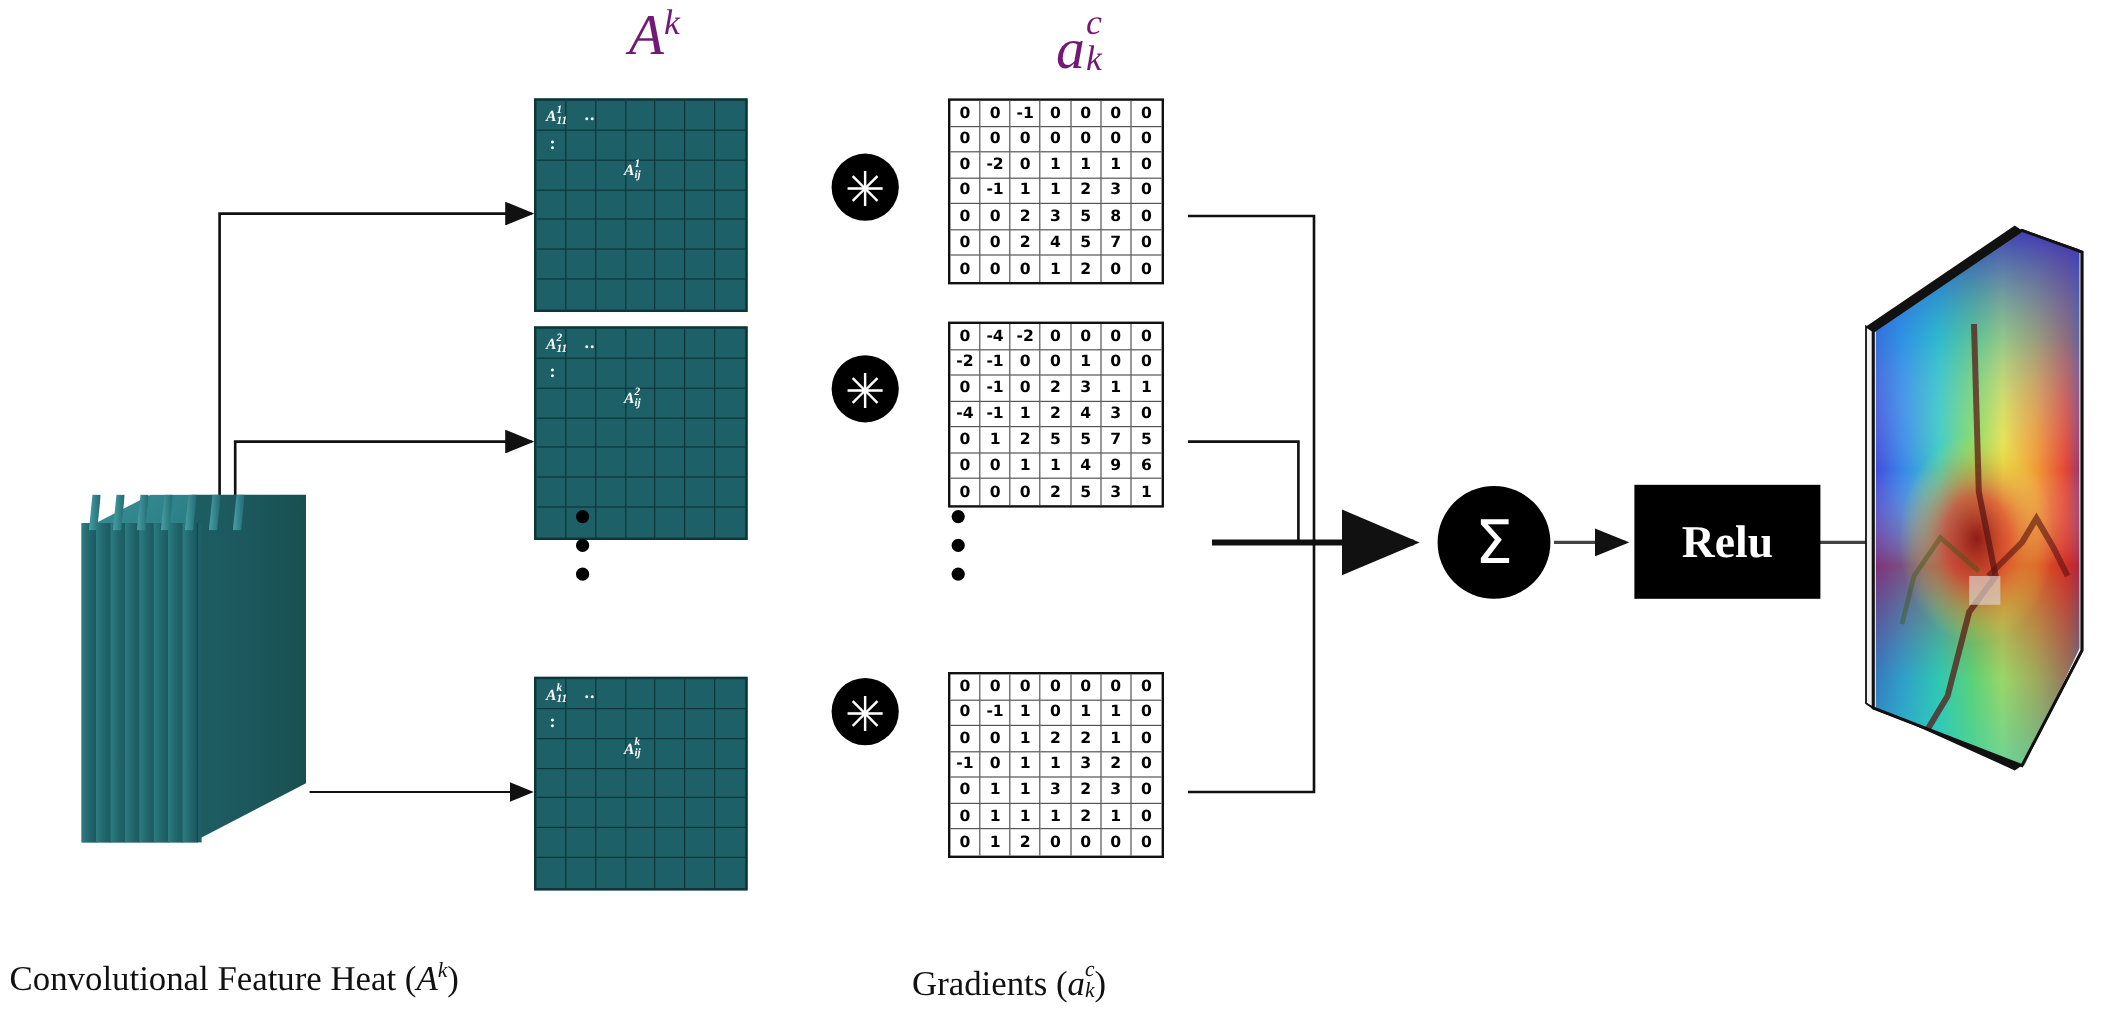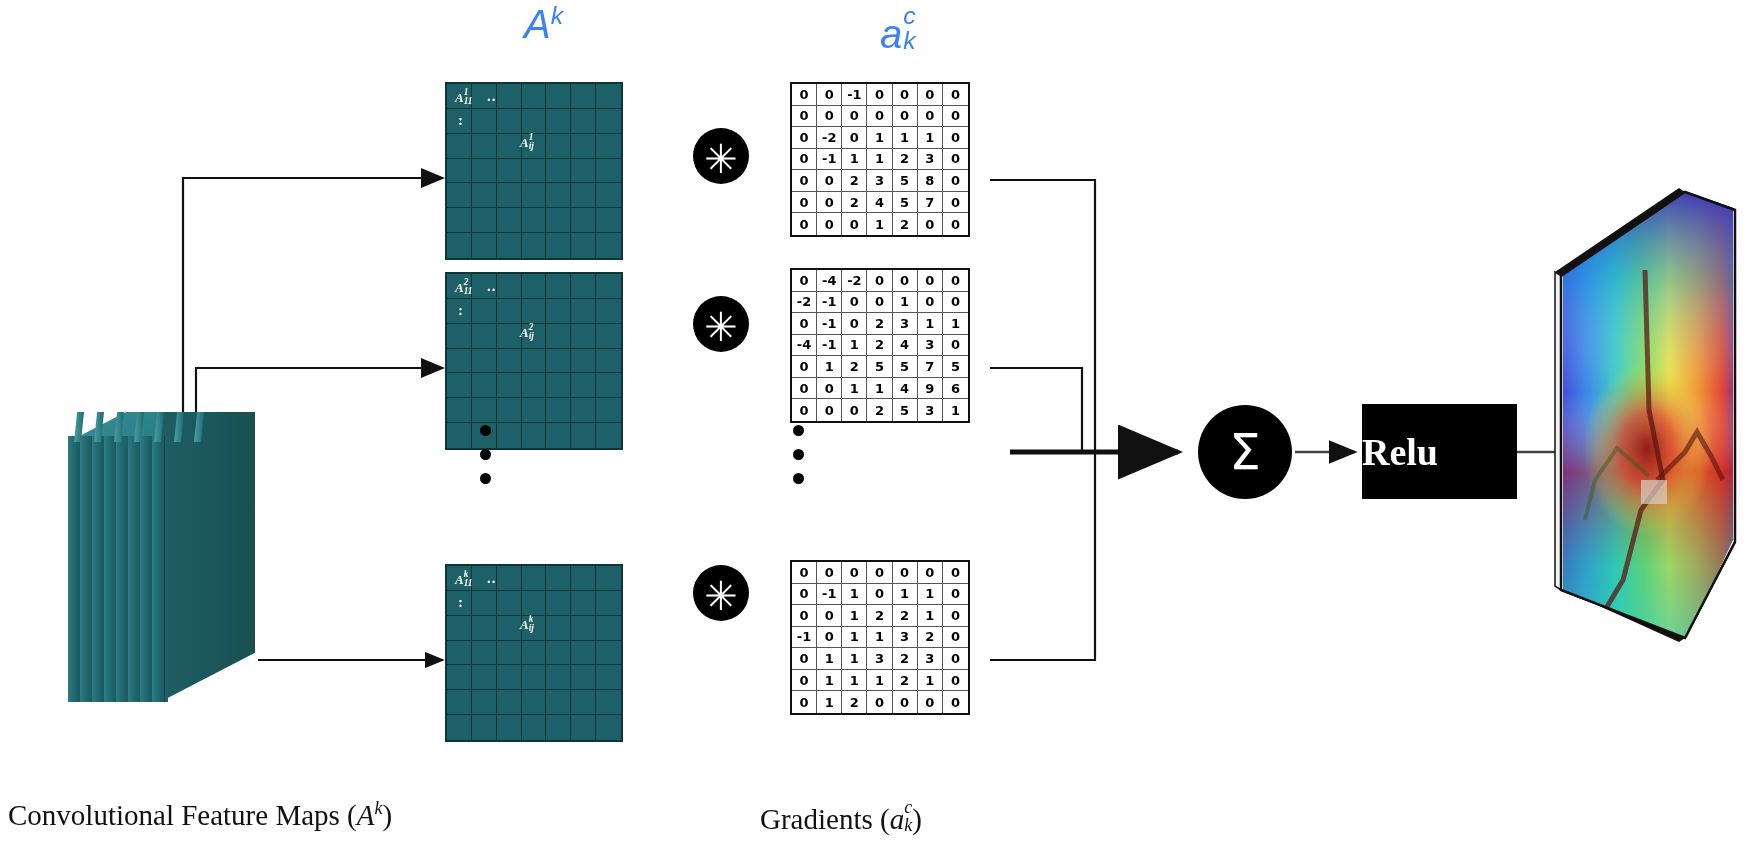--- a/index.html
+++ b/index.html
@@ -1,22 +1,22 @@
 <!DOCTYPE html>
 <html><head>
 <meta charset="utf-8">
 <style>
   html,body{margin:0;padding:0;background:#ffffff;}
   body{width:1760px;height:856px;position:relative;overflow:hidden;
        font-family:"Liberation Serif",serif;color:#111;}
   .stage{position:absolute;inset:0;}
 
   
-  .heading{position:absolute;font-family:Liberation Sans, sans-serif;font-style:italic;
-           font-size:40px;line-height:1;white-space:nowrap;color:#3b82f6;}
+  .heading{position:absolute;font-family:Liberation Serif, serif;font-style:italic;
+           font-size:48px;line-height:1;white-space:nowrap;color:#701a75;}
   .heading sup{font-size:0.62em;font-style:italic;vertical-align:super;}
   .heading .subsup{display:inline-block;vertical-align:-0.05em;font-size:0.62em;
                    line-height:1.0;text-align:left;margin-left:1px;}
   .heading .subsup span{display:block;}
 
   
   .caption{position:absolute;font-family:"Liberation Serif",serif;font-size:29px;
            color:#111;white-space:nowrap;}
   .caption i{font-style:italic;}
   .caption .sp{display:inline-block;vertical-align:-0.12em;font-size:0.62em;
@@ -72,21 +72,21 @@
   .acirc span{color:#fff;font-family:"DejaVu Sans",sans-serif;font-size:40px;
               line-height:0;margin-top:6px;font-weight:bold;}
 
   
   .sigma{position:absolute;width:94px;height:94px;border-radius:50%;background:#000;
          display:flex;align-items:center;justify-content:center;}
   .sigma span{color:#fff;font-family:"DejaVu Sans",sans-serif;font-size:50px;line-height:1;}
 
   
   .relu{position:absolute;background:#000;display:flex;align-items:center;
-        justify-content:flex-start;}
+        justify-content:center;}
   .relu span{color:#fff;font-family:"Liberation Serif",serif;font-weight:bold;font-size:38px;}
 
   
   .vdots{position:absolute;display:flex;flex-direction:column;gap:13px;align-items:center;}
   .vdots i{width:11px;height:11px;border-radius:50%;background:#000;display:block;}
 
   
   .heat{position:absolute;left:1545px;top:180px;width:200px;height:470px;}
 
   svg.wires{position:absolute;left:0;top:0;width:1760px;height:856px;pointer-events:none;}
@@ -560,19 +560,19 @@
         <path d="M100,90 L104,230 L118,300 L96,330 L78,400 L60,430" fill="none" stroke="#5a1410" stroke-width="5" opacity="0.72"></path>
         <path d="M112,300 L140,272 L152,252 L166,276 L178,300" fill="none" stroke="#5a1410" stroke-width="5" opacity="0.62"></path>
         <path d="M104,296 L72,268 L50,300 L40,340" fill="none" stroke="#3f5a18" stroke-width="4" opacity="0.48"></path>
         <rect x="96" y="300" width="26" height="24" fill="#d8d0c8" opacity="0.7"></rect>
       </g>
       <polygon points="16,96 140,12 190,30 190,362 140,458 16,410" fill="none" stroke="#111" stroke-width="2.5"></polygon>
     </svg>
   </div>
 
   <div class="caption" style="left:8px;top:798px;">
-    <span>Convolutional Feature Maps (</span><i>A</i><sup style="font-size:0.62em;font-style:italic;">k</sup><span>)</span>
+    <span>Convolutional Feature Heat (</span><i>A</i><sup style="font-size:0.62em;font-style:italic;">k</sup><span>)</span>
   </div>
   <div class="caption" style="left:760px;top:798px;">
     <span>Gradients (</span><i>a</i><span class="sp"><span>c</span><span>k</span></span><span>)</span>
   </div>
 
 </div>
 
 </body></html>

